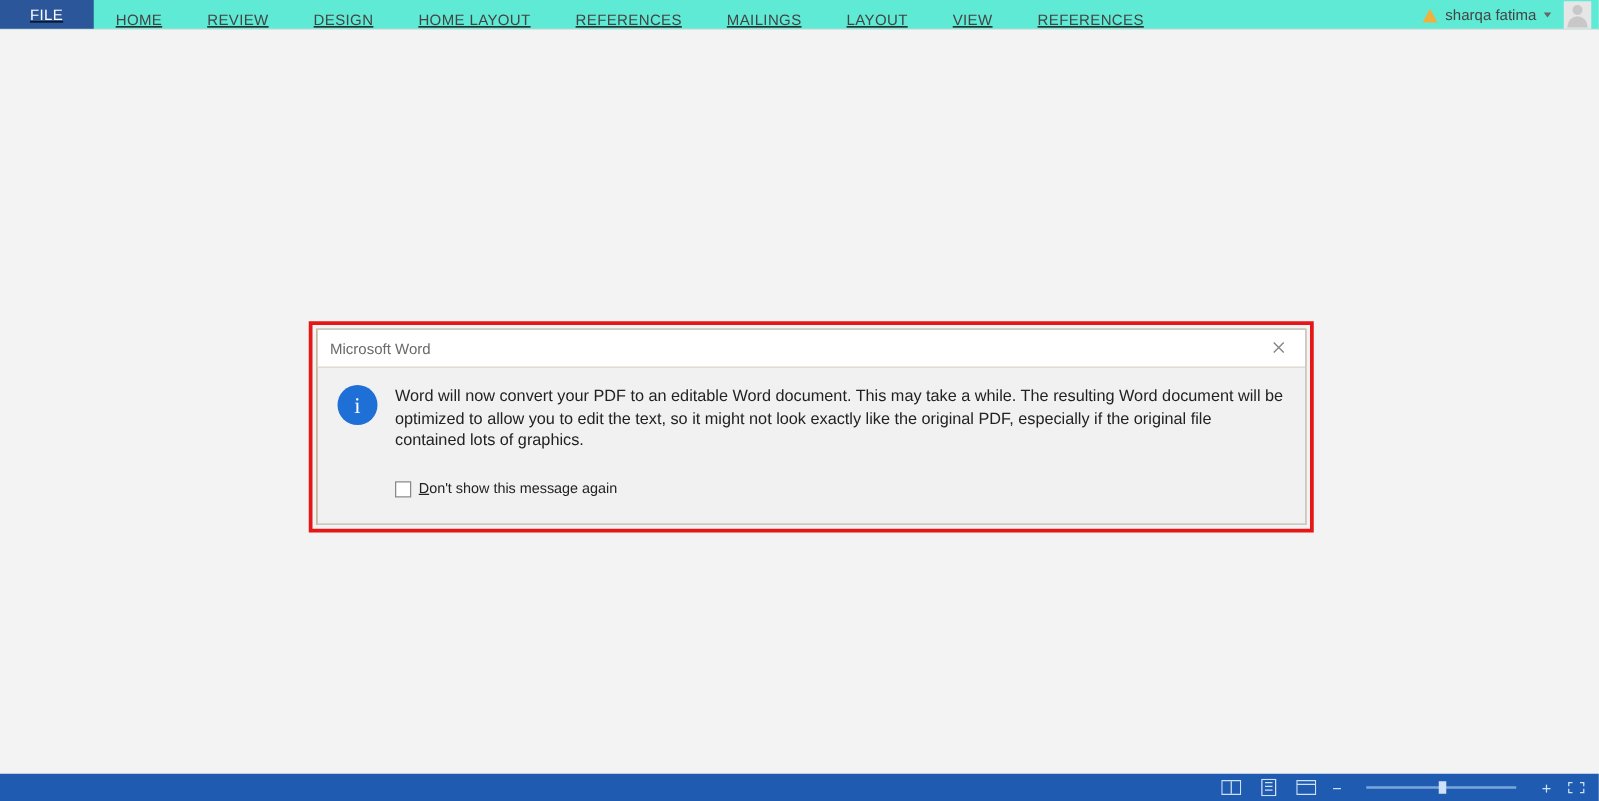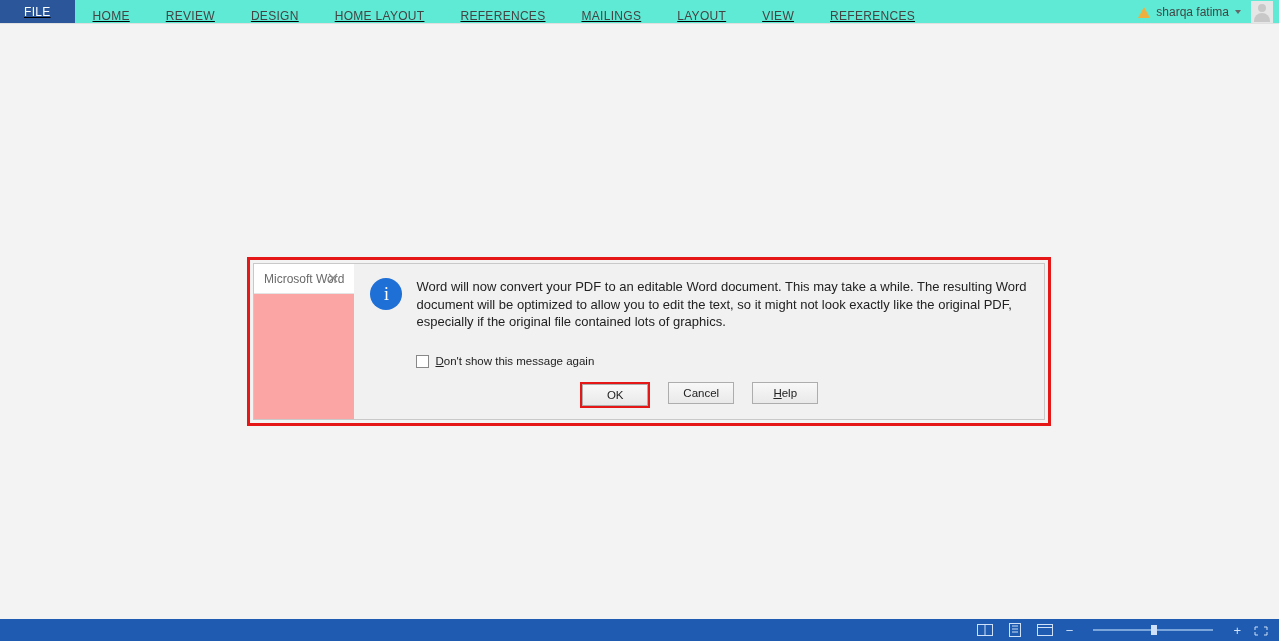--- a/index.html
+++ b/index.html
@@ -106,24 +106,24 @@
       width: 804px;
       height: 169px;
       border: 3px solid #e61717;
     }
     .dialog {
       position: absolute;
       left: 3px;
       top: 3px;
       right: 3px;
       bottom: 3px;
-      background: #fca5a5;
+      background: #a16207;
       border: 1px solid #c9c9c9;
       display: flex;
-      flex-direction: row;
+      flex-direction: column;
     }
     .dialog-title {
       height: 30px;
       display: flex;
       align-items: center;
       padding: 0 10px;
       font-size: 12px;
       color: #6a6a6a;
       background: #fff;
       border-bottom: 1px solid #e4e4e4;
@@ -305,27 +305,20 @@
     </div>
     <div class="dialog-body">
       <div class="msg-row">
         <div class="info-icon">i</div>
         <div class="msg-text">Word will now convert your PDF to an editable Word document. This may take a while. The resulting Word document will be optimized to allow you to edit the text, so it might not look exactly like the original PDF, especially if the original file contained lots of graphics.</div>
       </div>
       <div class="checkbox-row">
         <span class="checkbox-box"></span>
         <span><span class="underline">D</span>on't show this message again</span>
       </div>
-      <div class="dialog-buttons">
-        <span class="ok-wrap">
-          <span class="btn">OK</span>
-        </span>
-        <span class="btn">Cancel</span>
-        <span class="btn"><span class="underline">H</span>elp</span>
-      </div>
     </div>
   </div>
 </div>
 
 <div class="status-bar">
   <div class="status-icon">
     <svg width="16" height="12" viewBox="0 0 16 12">
         <rect x="0.5" y="0.5" width="15" height="11" fill="none" stroke="#cfe1f8"></rect>
         <line x1="8" y1="1" x2="8" y2="11" stroke="#cfe1f8"></line>
       </svg>

